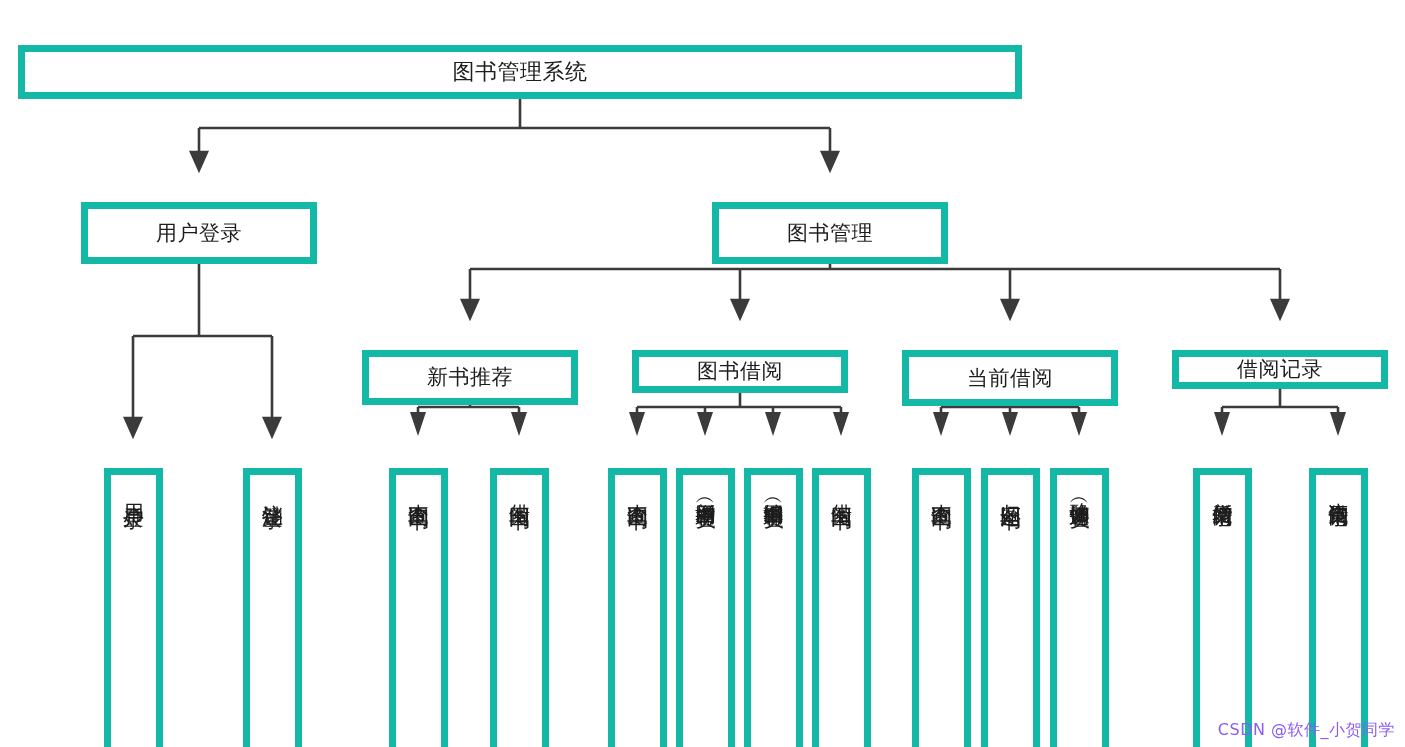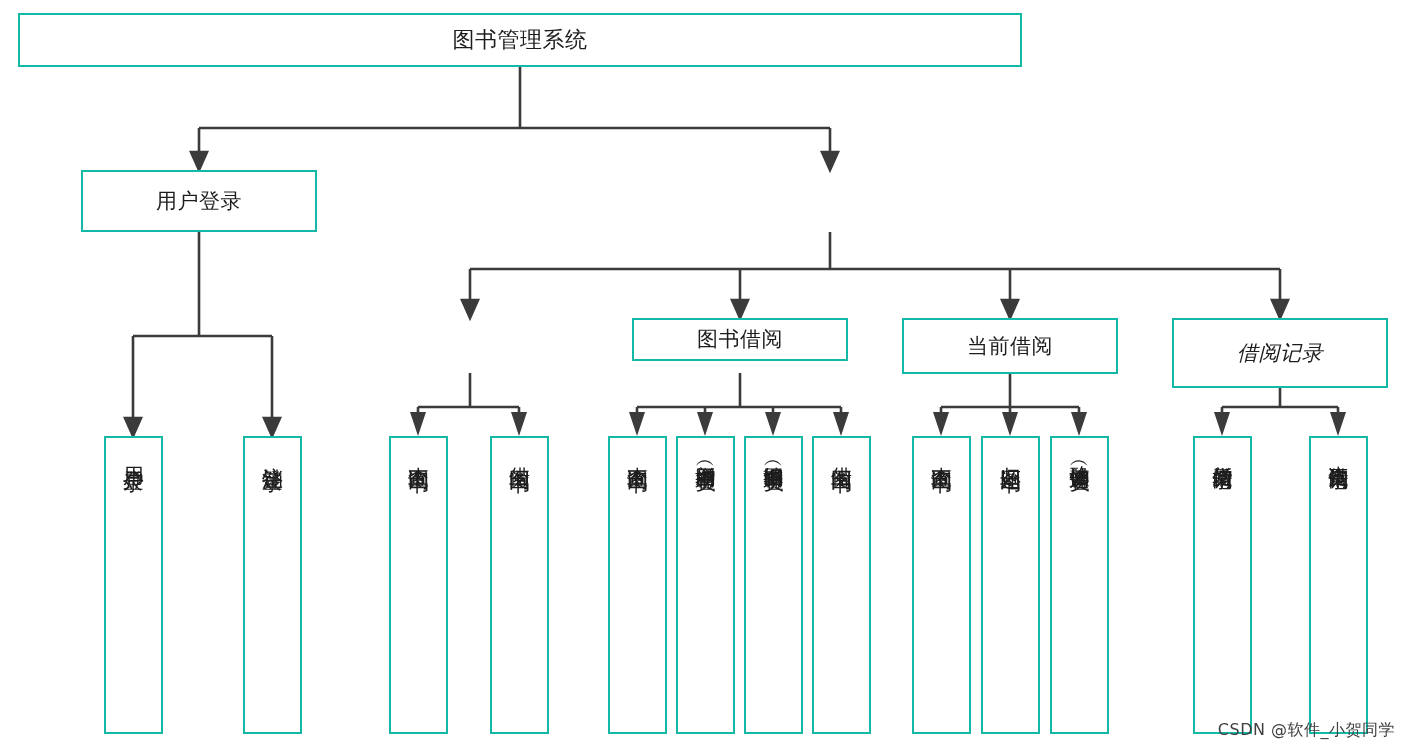--- a/index.html
+++ b/index.html
@@ -22,26 +22,27 @@
     position: absolute;
     left: 0;
     top: 0;
     width: 1405px;
     height: 747px;
     pointer-events: none;
   }
   .node {
     position: absolute;
     box-sizing: border-box;
-    border: 2px solid #14b8a6;
+    border: 7px solid #14b8a6;
     background: #ffffff;
     display: flex;
     align-items: center;
     justify-content: center;
     color: #1d1d1d;
+    margin-top: 32px;
   }
   .node .lbl {
     display: block;
     text-align: center;
     line-height: 1.18;
     white-space: nowrap;
   }
   
   .node.horiz .lbl {
     font-size: 21px;
@@ -66,21 +67,21 @@
   }
   .node.vert.tall .lbl {
     font-size: 20px;
     letter-spacing: 1px;
   }
   .watermark {
     position: absolute;
     right: 10px;
     bottom: 6px;
     font-size: 16px;
-    color: #404040;
+    color: #8b5cf6;
     letter-spacing: 0.5px;
     white-space: nowrap;
   }
 </style>
 </head>
 <body>
 
 <div id="canvas">
 
   <svg class="wires" viewBox="0 0 1405 747" xmlns="http://www.w3.org/2000/svg">
@@ -170,31 +171,37 @@
   </svg>
 
   <div class="node horiz root" style="left:18px; top:13px; width:1004px; height:54px;">
     <span class="lbl">图书管理系统</span>
   </div>
 
   <div class="node horiz" style="left:81px; top:170px; width:236px; height:62px;">
     <span class="lbl">用户登录</span>
   </div>
 
-
+  <div class="node horiz" style="left:712px; top:170px; width:236px; height:62px;">
+    <span class="lbl">图书管理</span>
+  </div>
+
+  <div class="node horiz" style="left:362px; top:318px; width:216px; height:55px;">
+    <span class="lbl">新书推荐</span>
+  </div>
 
   <div class="node horiz" style="left:632px; top:318px; width:216px; height:43px;">
     <span class="lbl">图书借阅</span>
   </div>
 
   <div class="node horiz" style="left:902px; top:318px; width:216px; height:56px;">
     <span class="lbl">当前借阅</span>
   </div>
 
-  <div class="node horiz" style="left:1172px; top:318px; width:216px; height:70px;font-style:italic;">
+  <div class="node horiz" style="left:1172px; top:318px; width:216px; height:39px;">
     <span class="lbl">借阅记录</span>
   </div>
 
   <div class="node vert" style="left:104px; top:436px; width:59px; height:298px;">
     <span class="lbl">用户登录</span>
   </div>
 
   <div class="node vert" style="left:243px; top:436px; width:59px; height:298px;">
     <span class="lbl">注销登录</span>
   </div>

